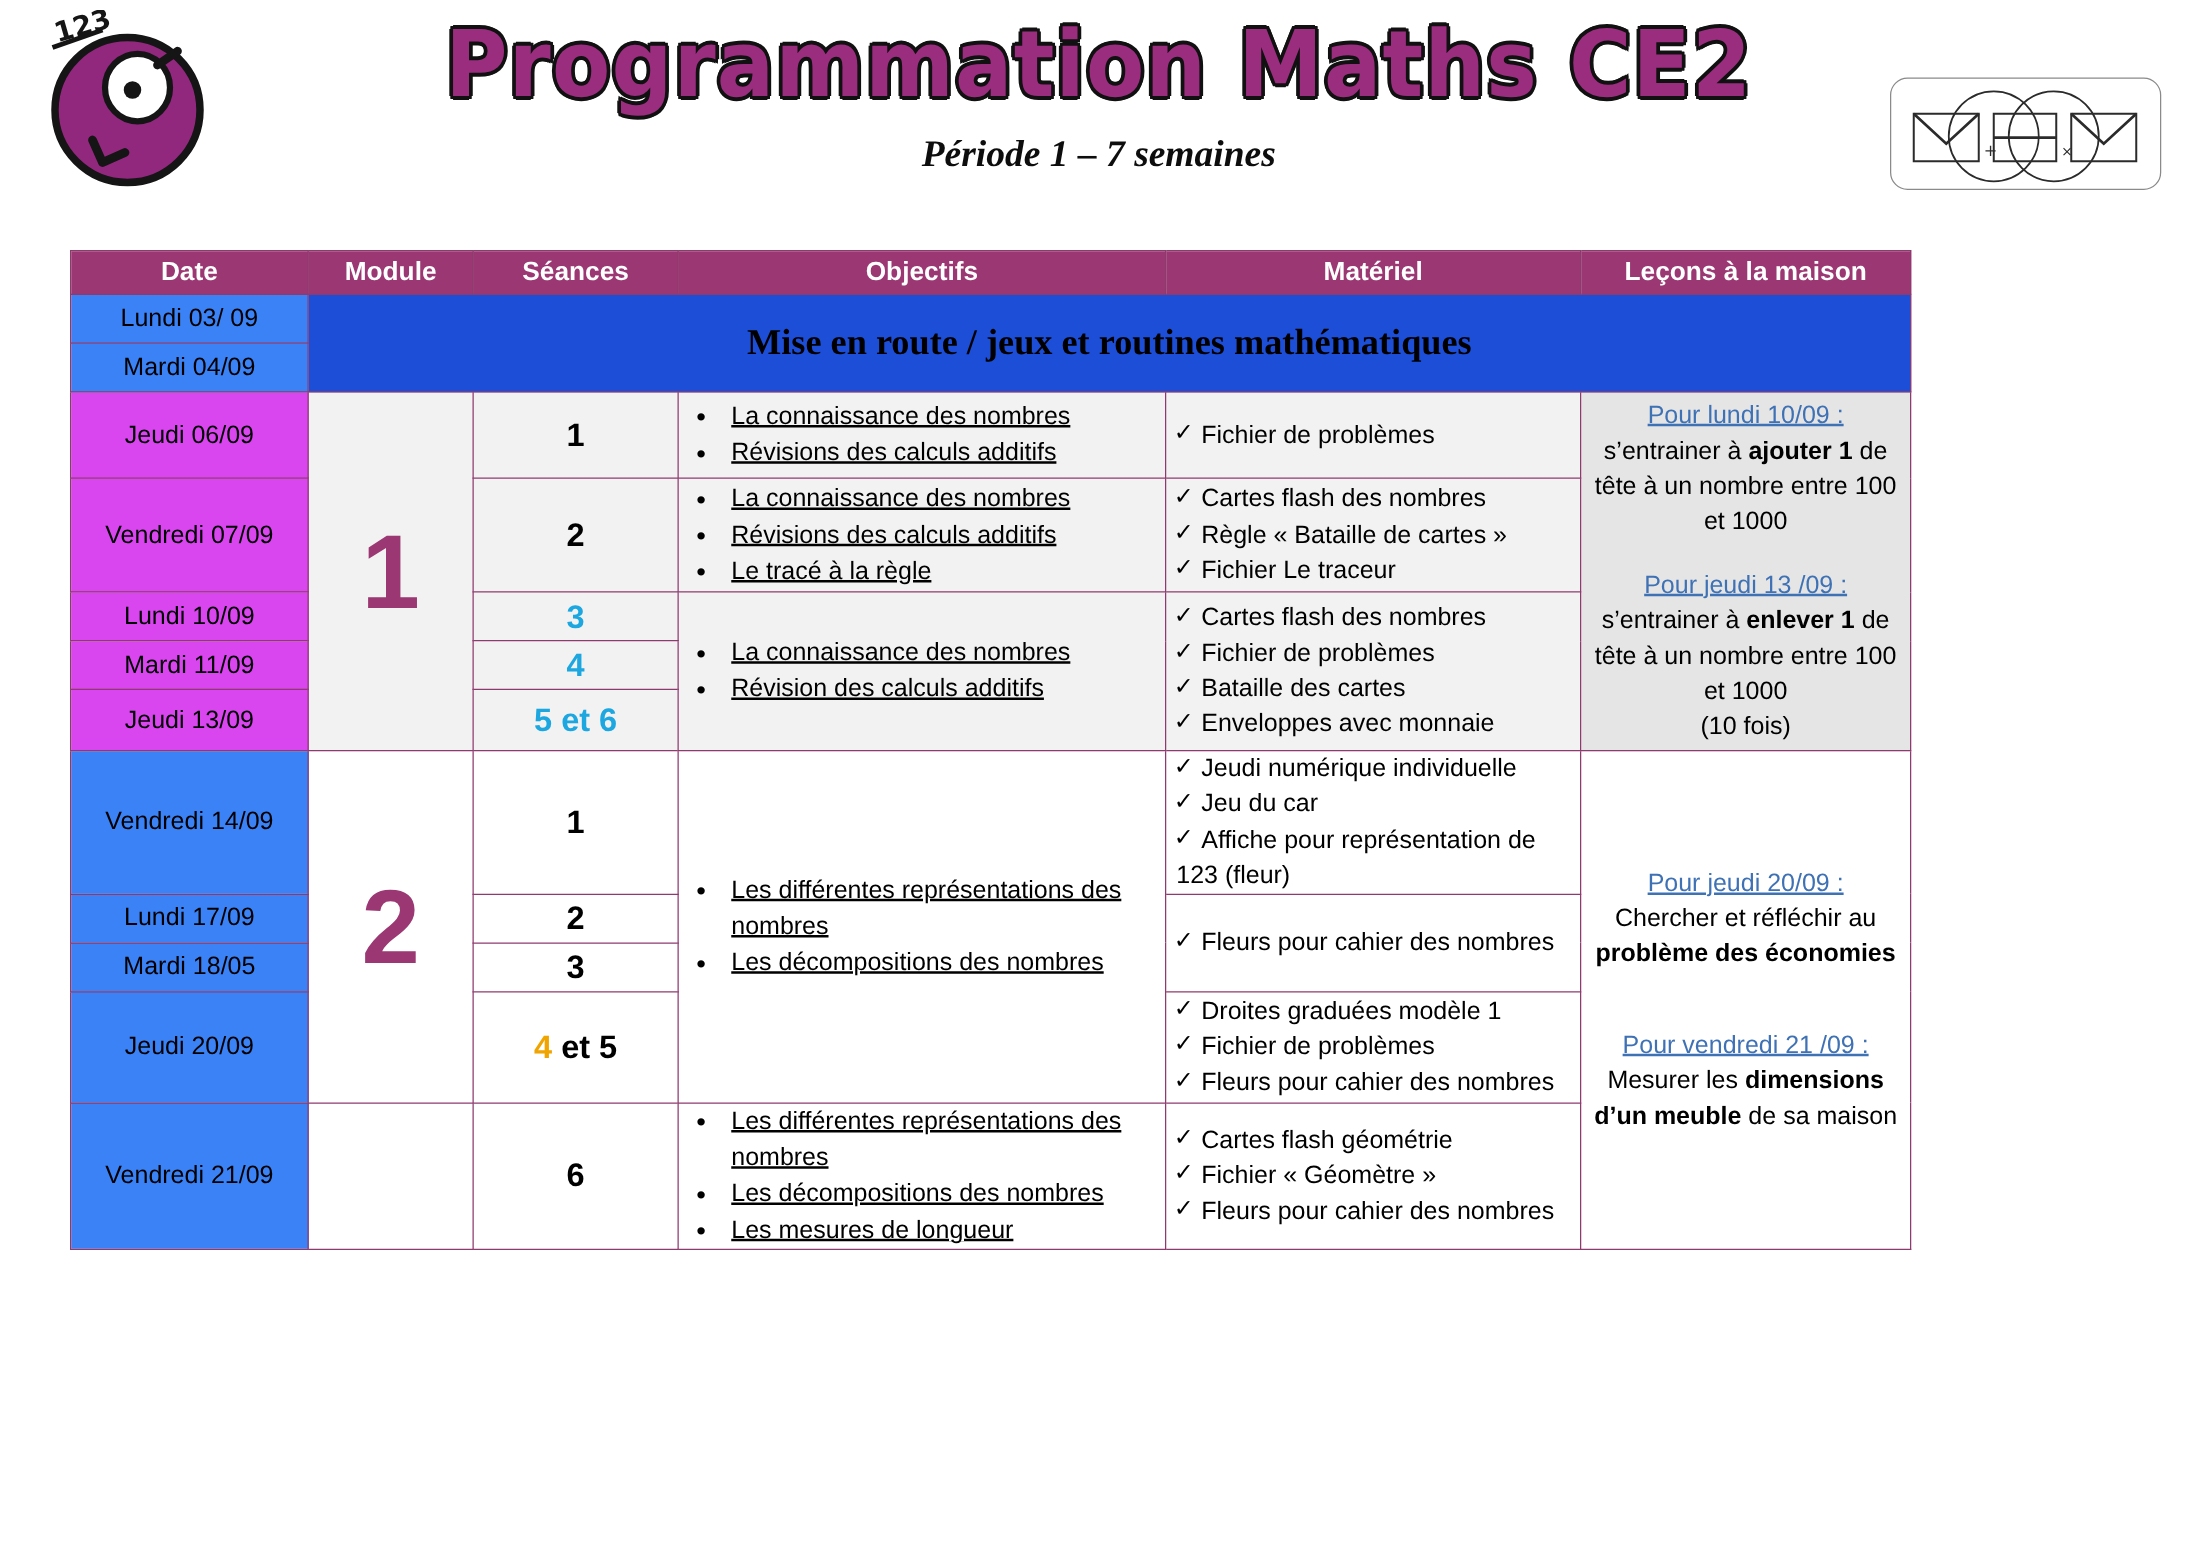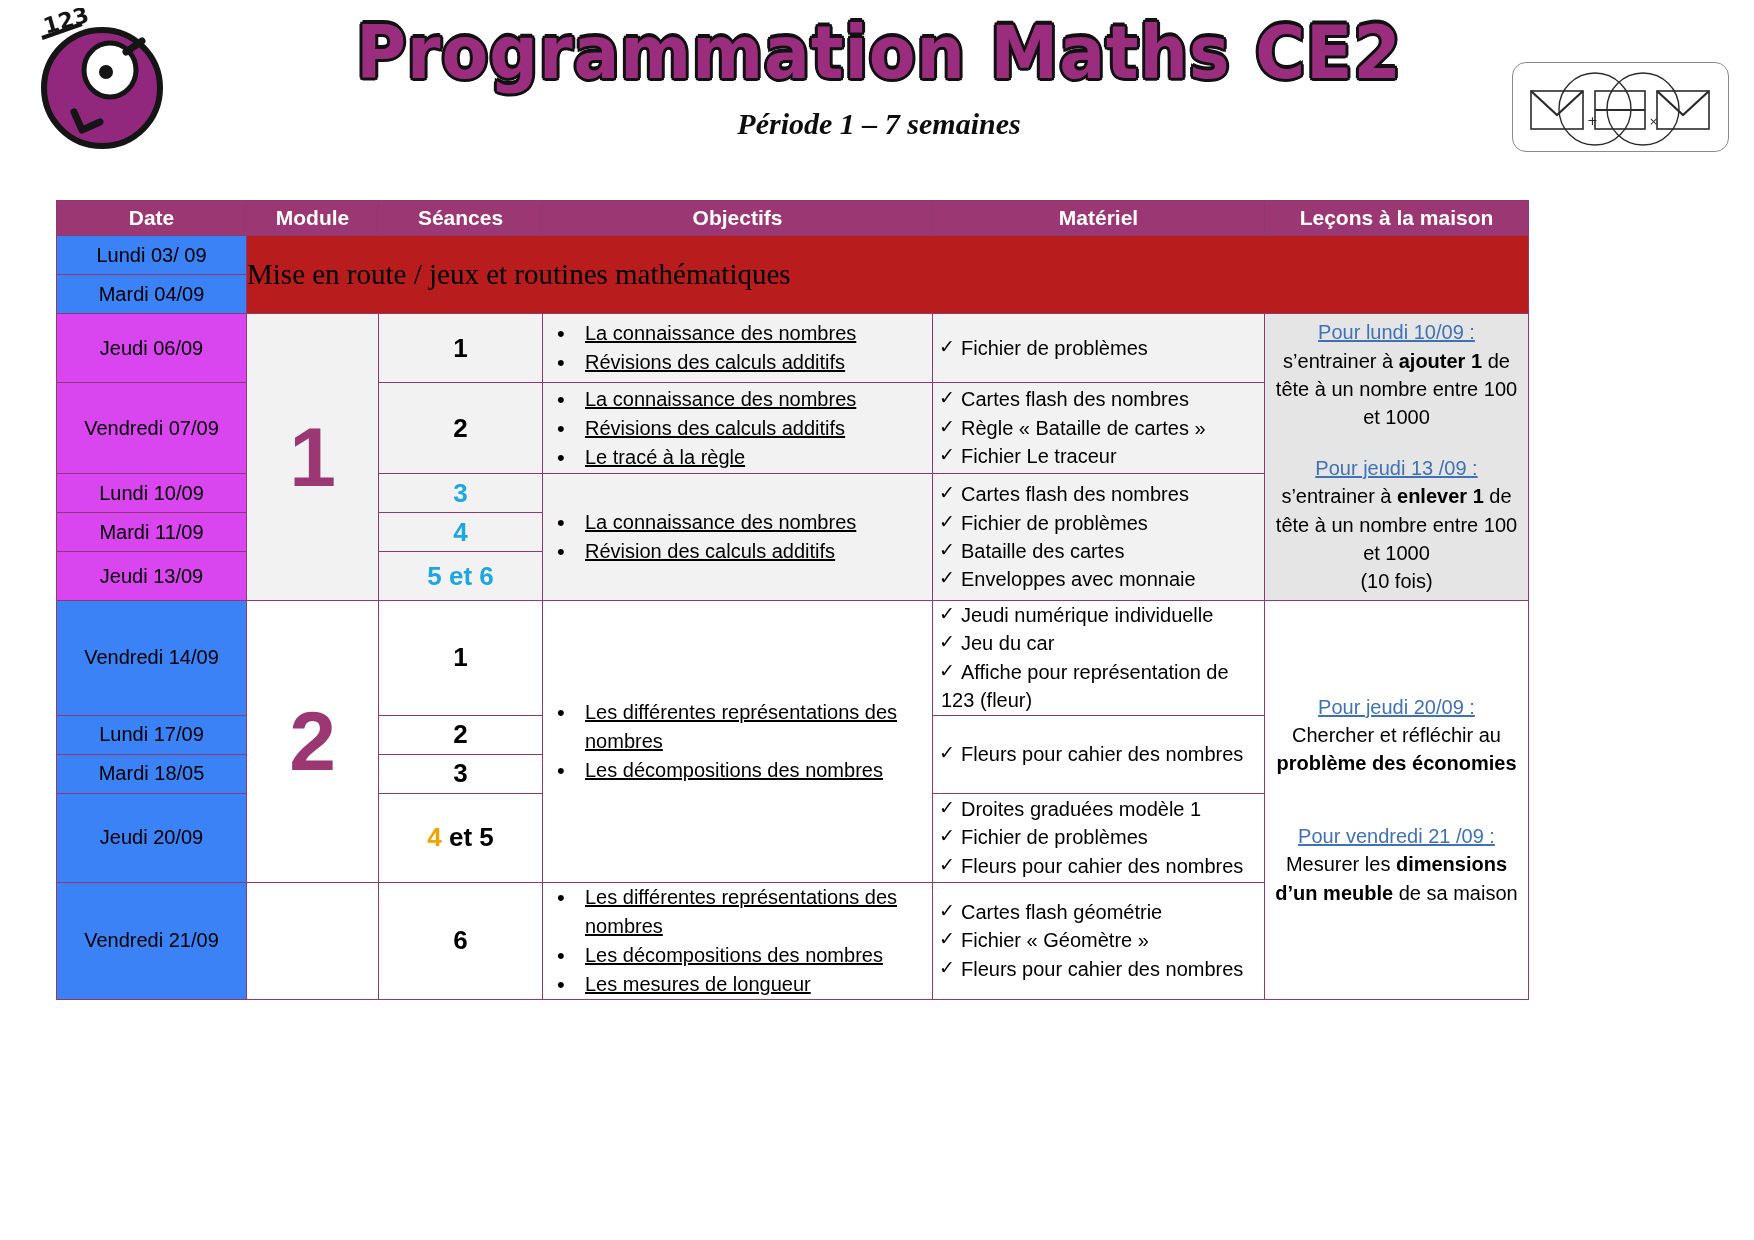--- a/index.html
+++ b/index.html
@@ -87,24 +87,24 @@
 
   td.date-cell {
     text-align:center;
     font-size:20px;
     height:38px;
     background:#3b82f6;
   }
   td.date-cell.shaded { background:#d946ef; }
 
   td.banner {
-    background:#b91c1c;
-    text-align:left;
+    background:#1d4ed8;
+    text-align:center;
     font-family:"Liberation Serif", serif;
-    font-weight:normal;
+    font-weight:bold;
     font-size:29px;
     color:#000;
     border:1.5px solid #FFBE00;
   }
 
   td.module-cell {
     text-align:center;
     font-size:84px;
     font-weight:bold;
     color:#9B3772;

